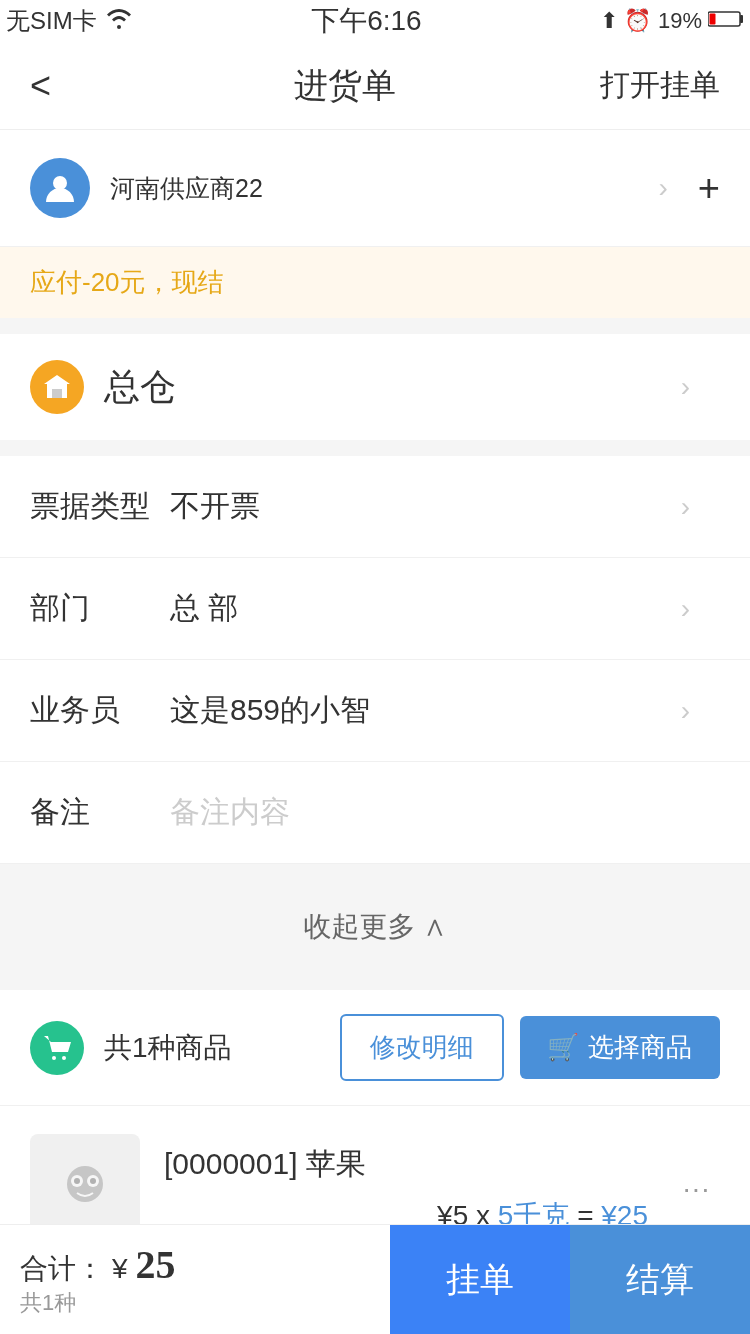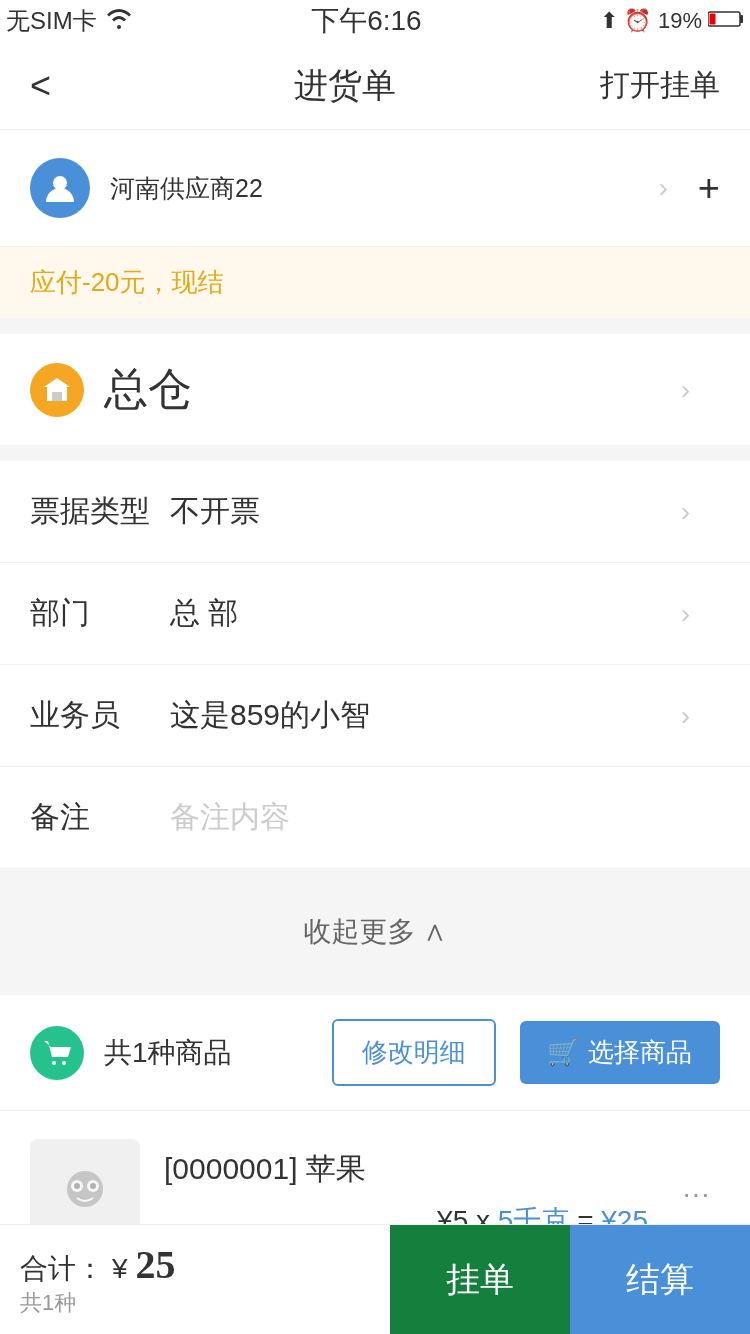--- a/index.html
+++ b/index.html
@@ -111,21 +111,21 @@
       border-radius: 50%;
       background: #f5a623;
       display: flex;
       align-items: center;
       justify-content: center;
       margin-right: 20px;
       flex-shrink: 0;
     }
     .warehouse-name {
       flex: 1;
-      font-size: 44px;
+      font-size: 36px;
       color: #333;
     }
     
     .form-row {
       display: flex;
       align-items: center;
       padding: 30px 30px;
       background: #fff;
       border-bottom: 1px solid #f0f0f0;
       position: relative;
@@ -182,21 +182,21 @@
       color: #333;
     }
     .btn-outline {
       border: 2px solid #4a90d9;
       color: #4a90d9;
       background: #fff;
       padding: 14px 28px;
       border-radius: 6px;
       font-size: 26px;
       cursor: pointer;
-      margin-right: 24px;
+      margin-right: 16px;
     }
     .btn-blue {
       background: #4a90d9;
       color: #fff;
       border: none;
       padding: 14px 28px;
       border-radius: 6px;
       font-size: 26px;
       cursor: pointer;
       display: flex;
@@ -277,21 +277,21 @@
       font-size: 40px;
       font-weight: 600;
       color: #333;
       font-family: Liberation Serif, serif;
     }
     .total-sub {
       font-size: 22px;
       color: #999;
     }
     .btn-hang {
-      background: #15803d;
+      background: #3b82f6;
       color: #fff;
       border: none;
       width: 180px;
       font-size: 34px;
       cursor: pointer;
       display: flex;
       align-items: center;
       justify-content: center;
     }
     .btn-settle {

